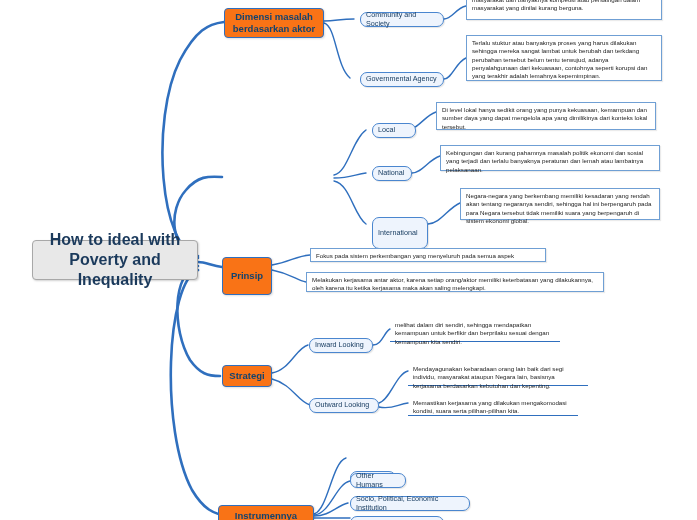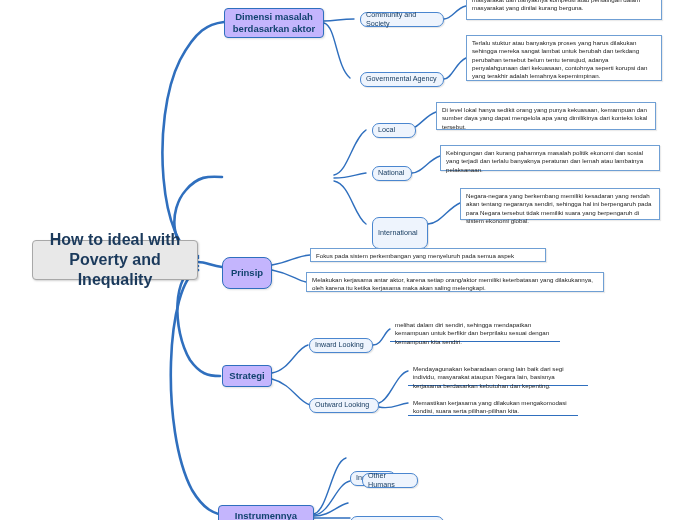--- a/index.html
+++ b/index.html
@@ -14,21 +14,21 @@
   .root{
     left:32px;top:240px;width:166px;height:40px;
     background:#e8e8e8;border:1px solid #a8a8a8;border-radius:4px;
     display:flex;align-items:center;justify-content:center;text-align:center;
     font-size:16px;font-weight:bold;color:#1b3a5c;line-height:1.25;
     box-shadow:1px 1px 2px rgba(0,0,0,0.18);
   }
 
   
   .l1{
-    background:#c4b5fd;border:1px solid #2f6fbe;border-radius:4px;
+    background:#f97316;border:1px solid #2f6fbe;border-radius:4px;
     display:flex;align-items:center;justify-content:center;text-align:center;
     font-size:9.5px;font-weight:bold;color:#12436f;line-height:1.25;
     padding:2px 4px;
     box-shadow:1px 1px 2px rgba(0,0,0,0.12);
   }
 
   
   .l2{
     background:#eef4fd;border:1px solid #4a86cf;border-radius:7px;
     display:flex;align-items:center;justify-content:flex-start;
@@ -135,21 +135,21 @@
     <span>Kebingungan dan kurang pahamnya masalah politik ekonomi dan sosial yang terjadi dan terlalu banyaknya peraturan dan lemah atau lambatnya pelaksanaan.</span>
   </div>
 
   <div class="node l2" style="left:372px;top:217px;width:56px;height:32px;">
     <span>International</span>
   </div>
   <div class="node leaf" style="left:460px;top:188px;width:200px;height:32px;">
     <span>Negara-negara yang berkembang memiliki kesadaran yang rendah akan tentang negaranya sendiri, sehingga hal ini berpengaruh pada para Negara tersebut tidak memiliki suara yang berpengaruh di sistem ekonomi global.</span>
   </div>
 
-  <div class="node l1" style="left:222px;top:257px;width:50px;height:32px;border-radius:8px;">
+  <div class="node l1" style="left:222px;top:257px;width:50px;height:38px;">
     <span>Prinsip</span>
   </div>
   <div class="node leaf" style="left:310px;top:248px;width:236px;height:14px;">
     <span>Fokus pada sistem perkembangan yang menyeluruh pada semua aspek</span>
   </div>
   <div class="node leaf" style="left:306px;top:272px;width:298px;height:20px;">
     <span>Melakukan kerjasama antar aktor, karena setiap orang/aktor memiliki keterbatasan yang dilakukannya, oleh karena itu ketika kerjasama maka akan saling melengkapi.</span>
   </div>
 
   <div class="node l1" style="left:222px;top:365px;width:50px;height:22px;">
@@ -173,20 +173,23 @@
     <span>Memastikan kerjasama yang dilakukan mengakomodasi kondisi, suara serta pilihan-pilihan kita.</span>
   </div>
 
   <div class="node l1" style="left:218px;top:505px;width:96px;height:22px;">
     <span>Instrumennya</span>
   </div>
 
   <div class="node l2" style="left:350px;top:451px;width:46px;height:15px;margin-top:20px;">
     <span>Individual</span>
   </div>
-  <div class="node l2" style="left:350px;top:473px;width:56px;height:15px;margin-left:12px;">
+  <div class="node l2" style="left:350px;top:473px;width:56px;height:15px;">
     <span>Other Humans</span>
+  </div>
+  <div class="node l2" style="left:350px;top:496px;width:120px;height:15px;">
+    <span>Socio, Political, Economic Institution</span>
   </div>
   <div class="node l2" style="left:350px;top:516px;width:94px;height:15px;">
     <span></span>
   </div>
 
 </div>
 
 </body></html>

